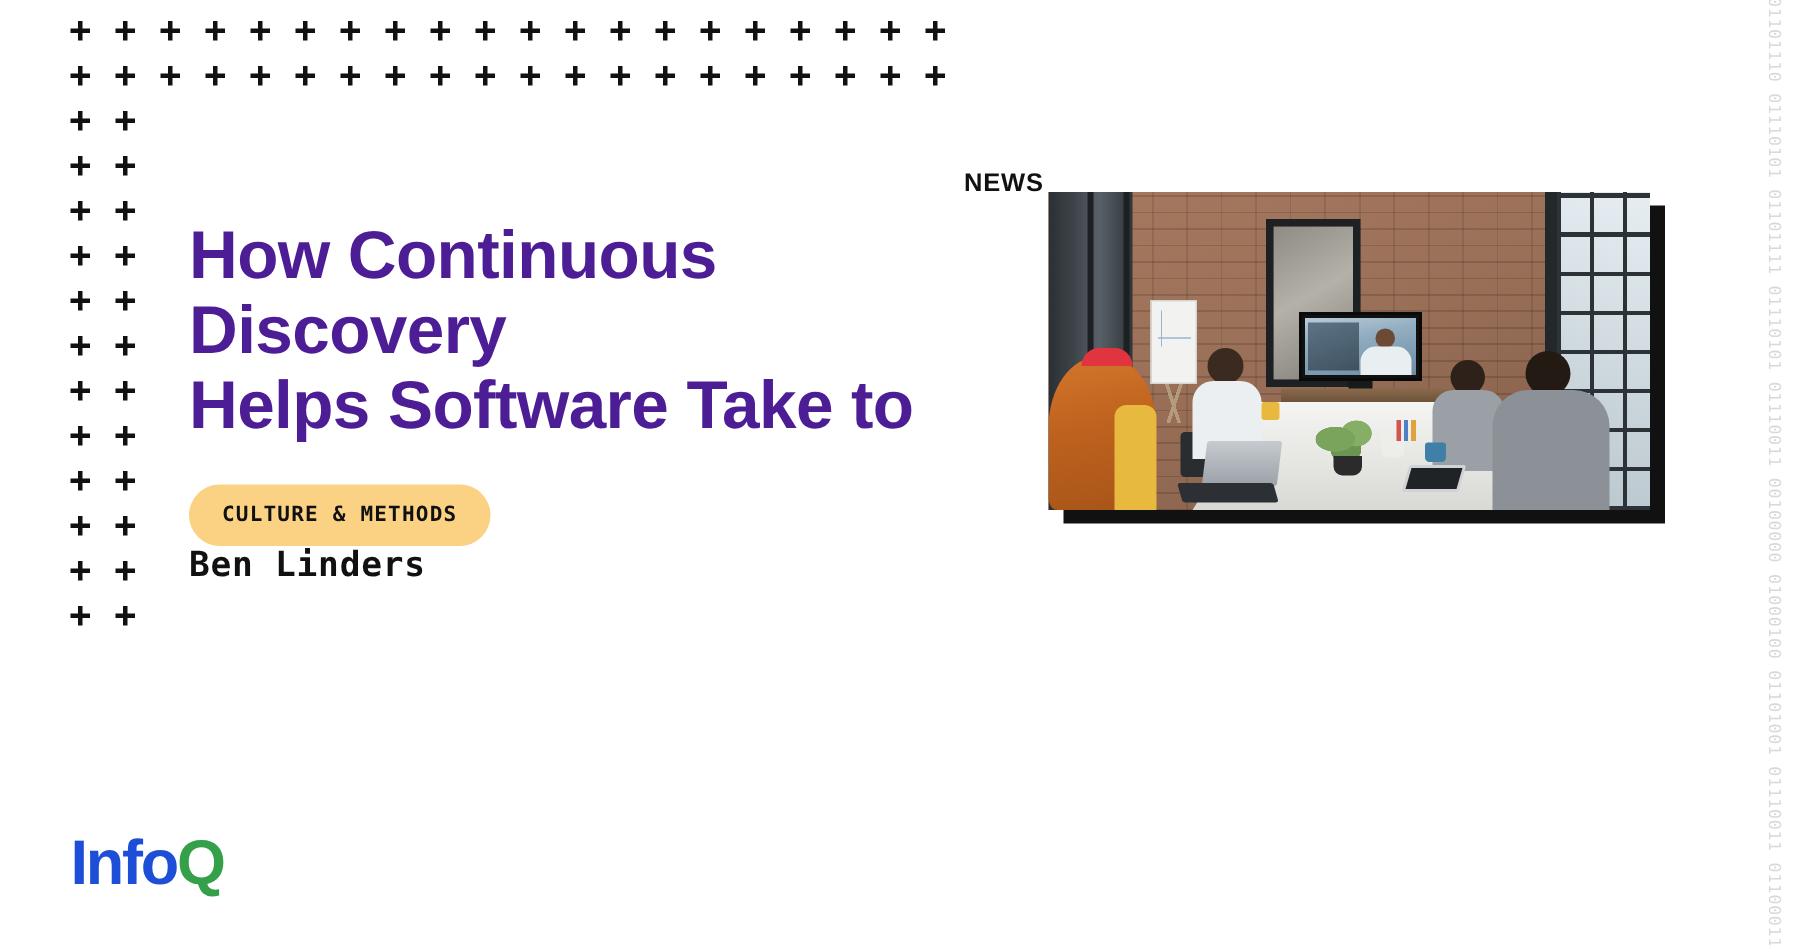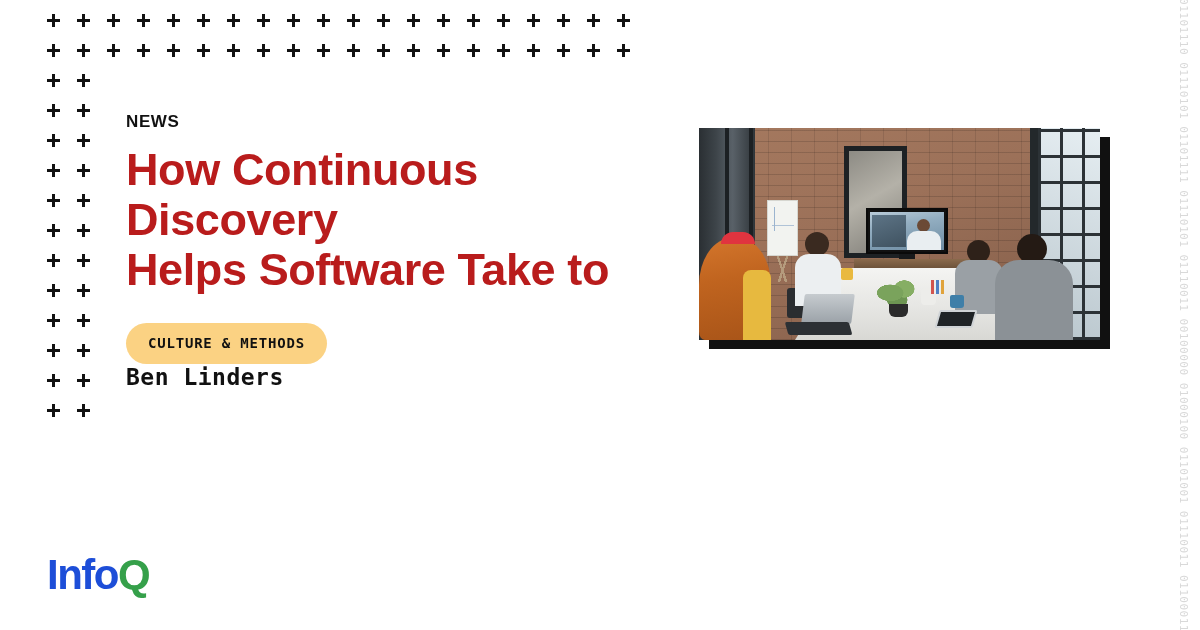--- a/index.html
+++ b/index.html
@@ -57,27 +57,28 @@
     left:126px; top:112px;
     width:570px;
   }
   #eyebrow {
     font-family:"Liberation Sans", sans-serif;
     font-size:17px;
     font-weight:bold;
     letter-spacing:0.6px;
     color:#111111;
     margin-bottom:13px;
+    text-align:right;
   }
   #headline {
     font-family:"Liberation Sans", sans-serif;
     font-size:45px;
     line-height:50px;
     font-weight:bold;
-    color:#b91c1c;
+    color:#4c1d95;
     letter-spacing:-0.4px;
     margin-bottom:28px;
   }
   #author {
     font-family:"DejaVu Sans Mono","Liberation Mono",monospace;
     font-size:23px;
     font-weight:bold;
     color:#111111;
     letter-spacing:0.5px;
     margin-bottom:38px;

